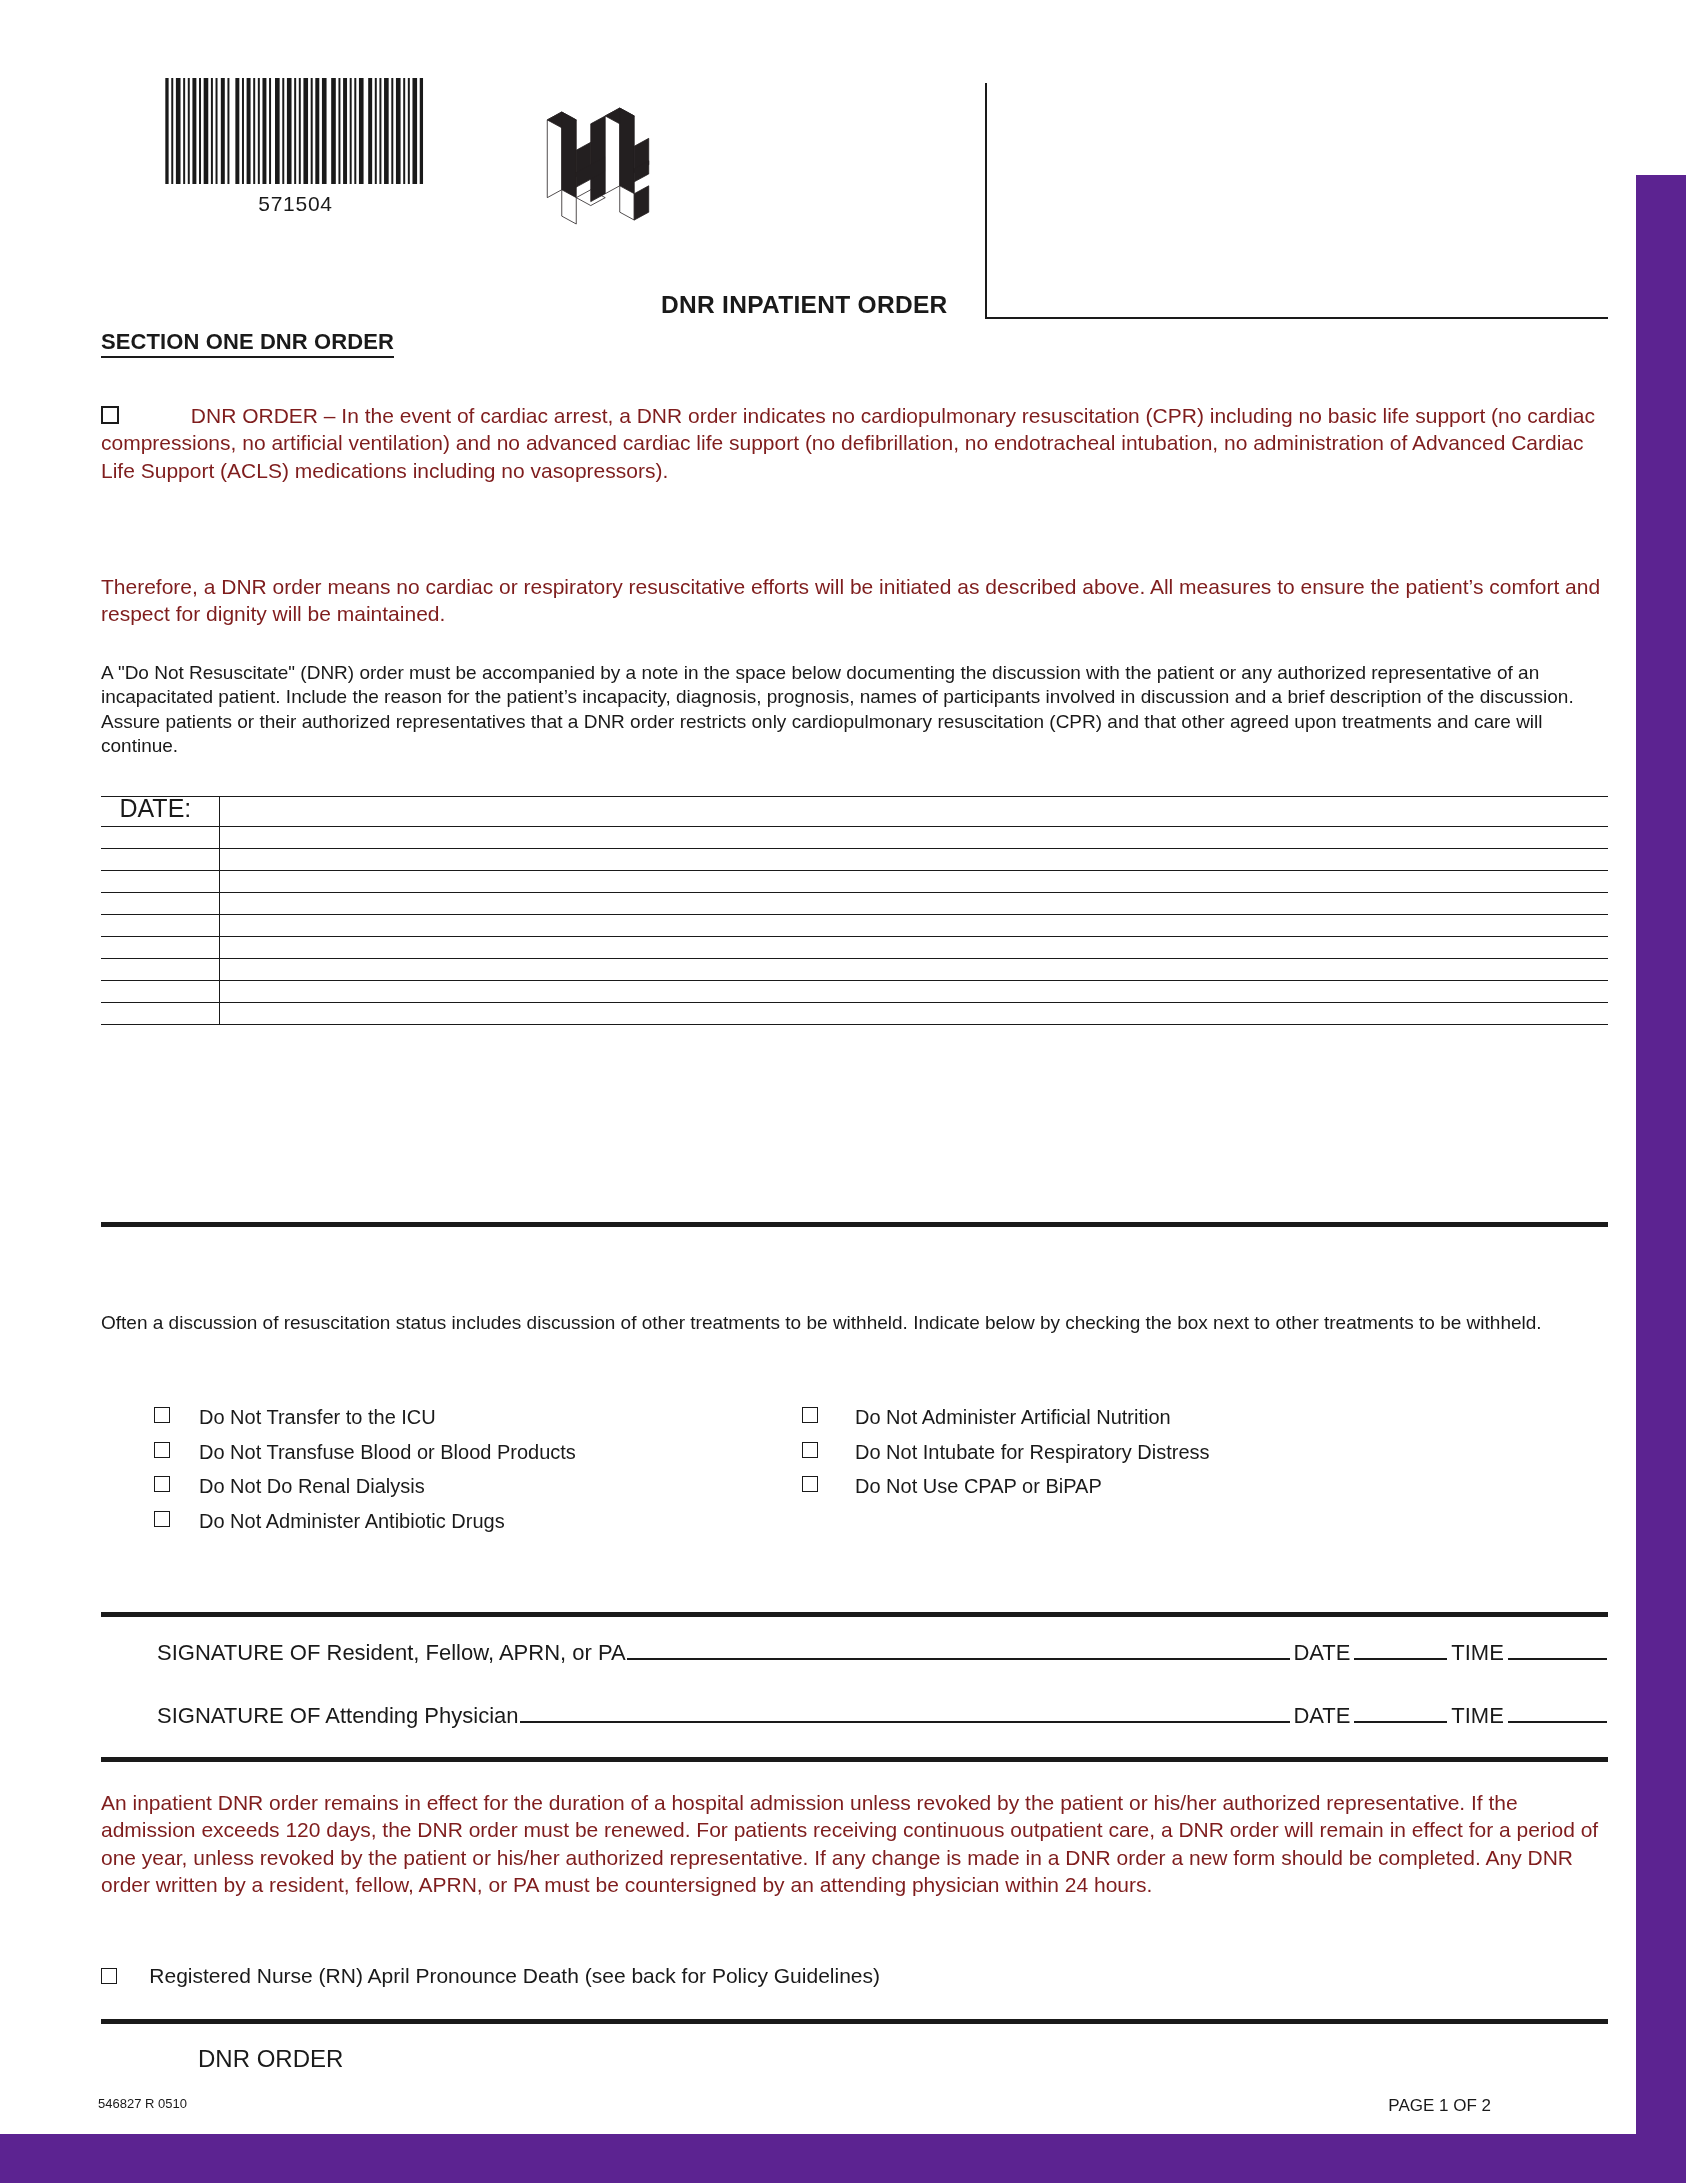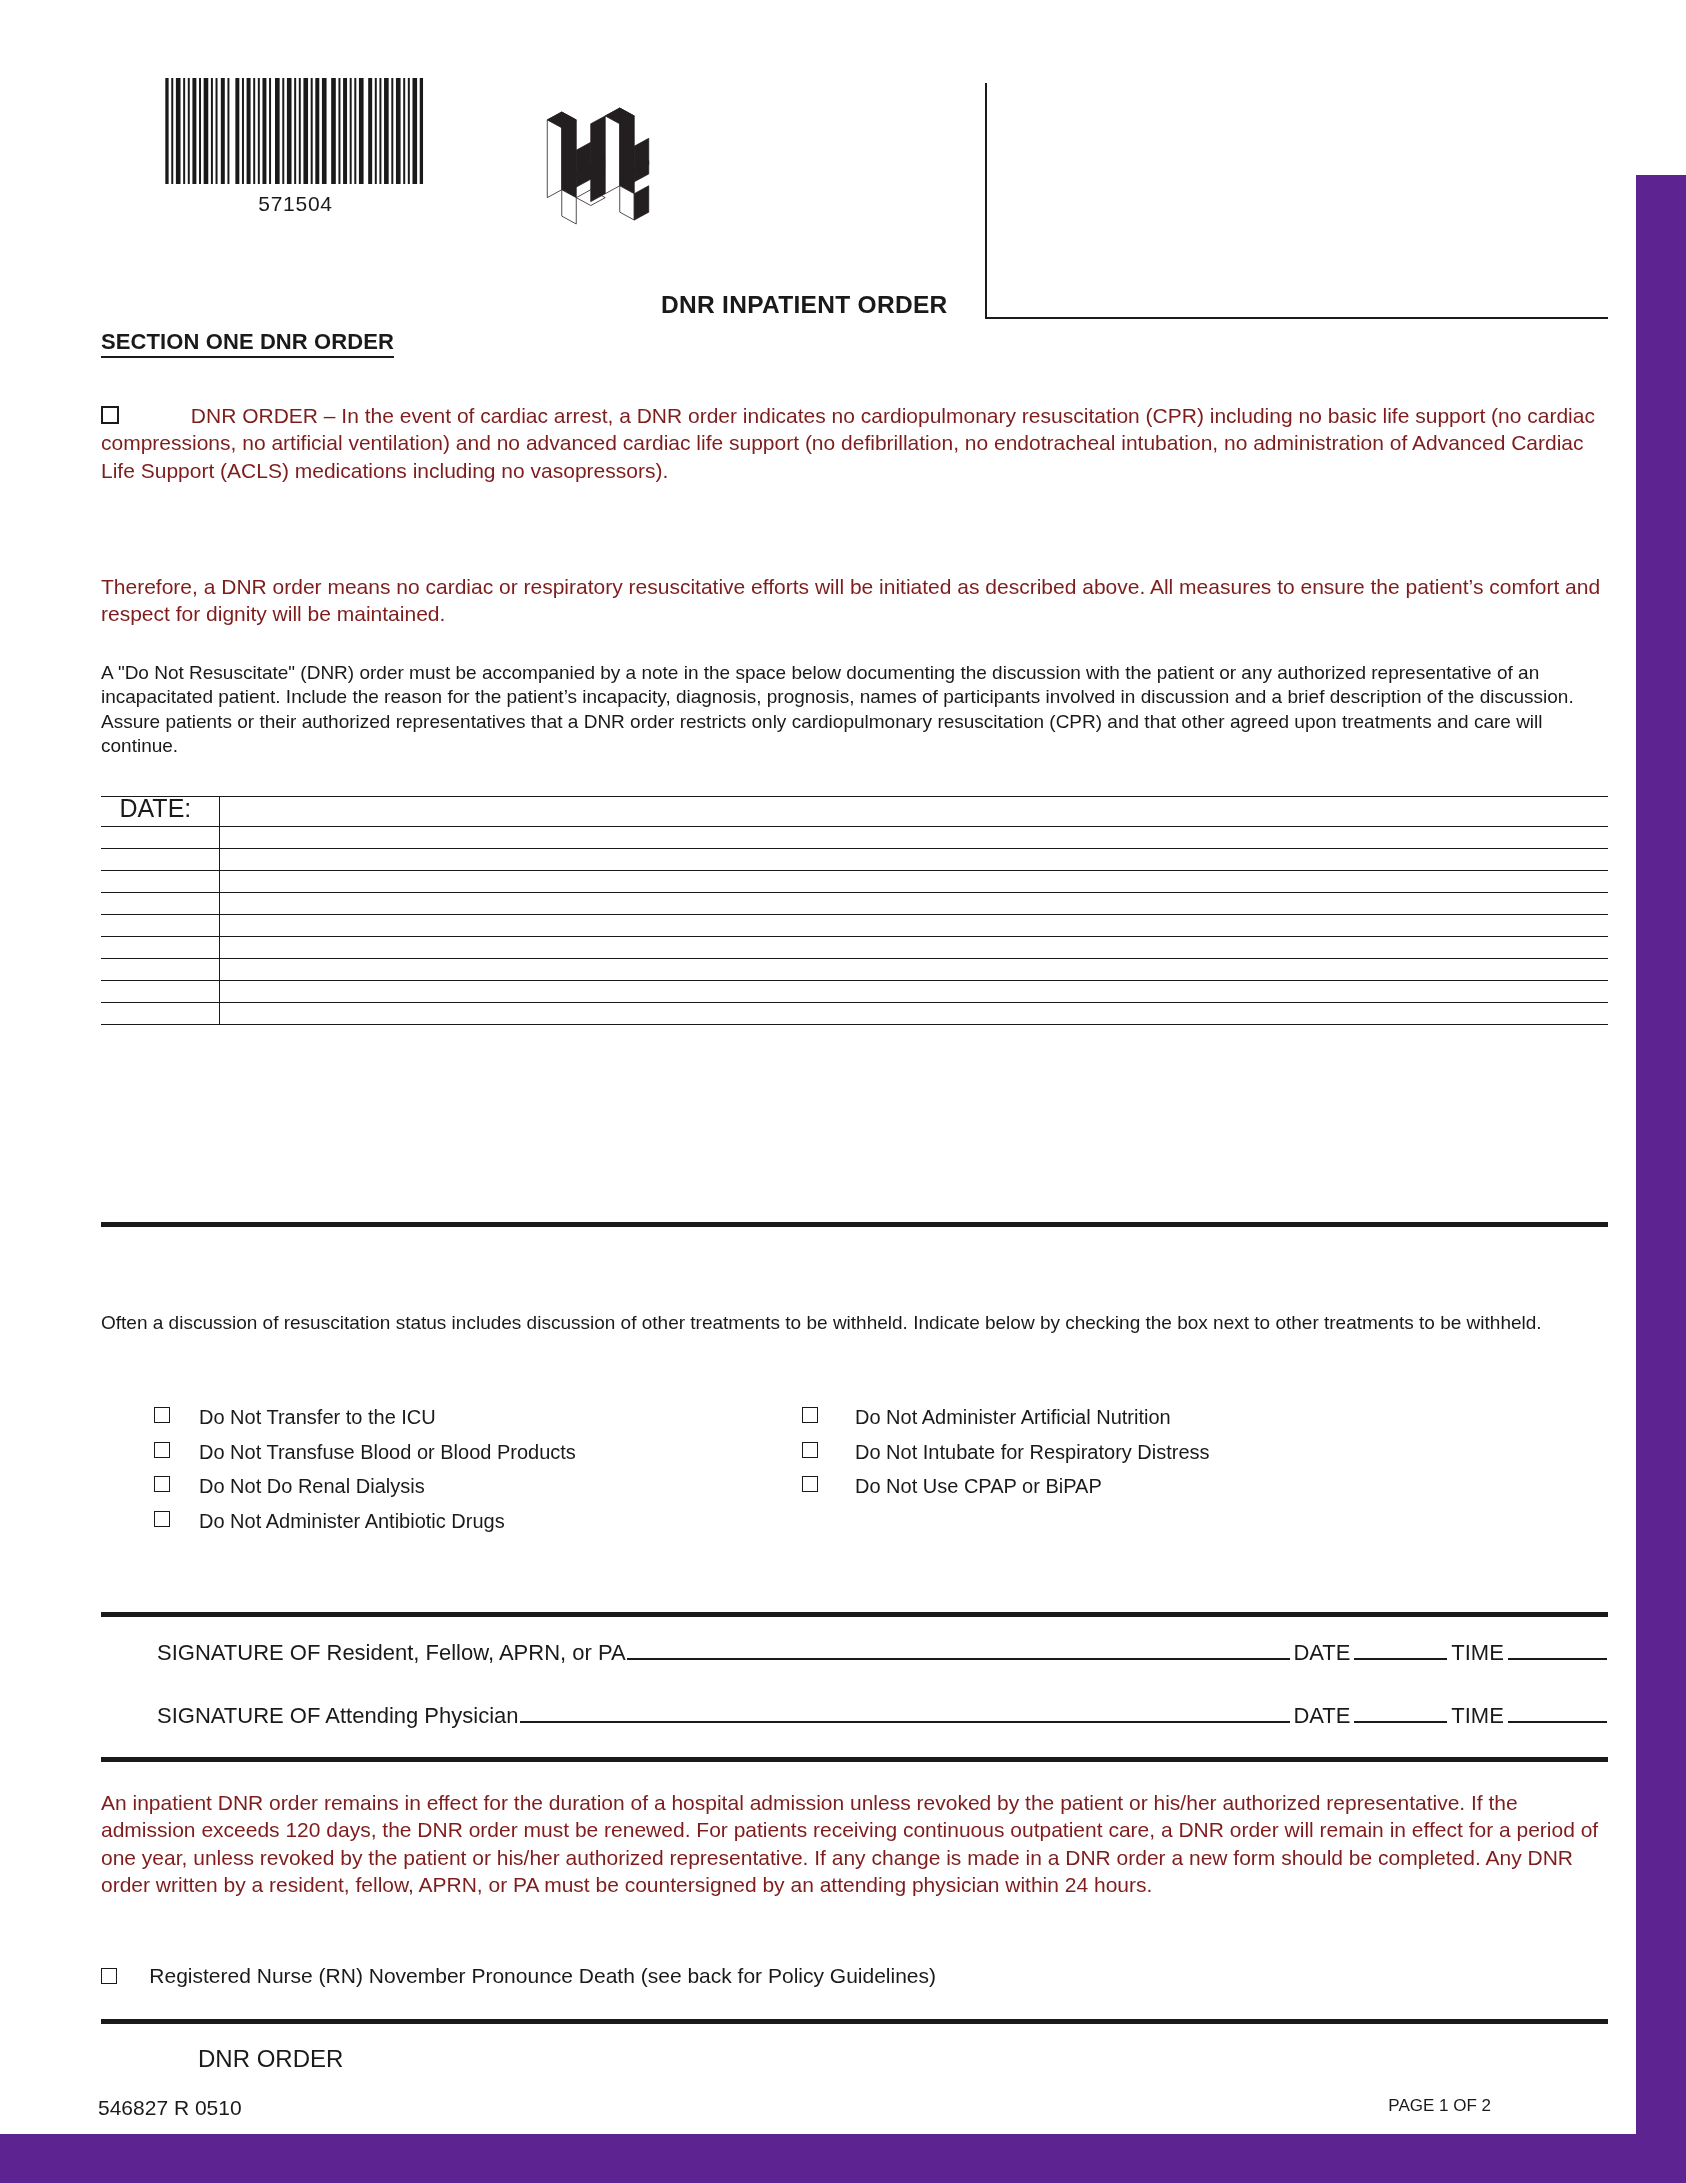--- a/index.html
+++ b/index.html
@@ -251,21 +251,21 @@
   .rn-label { margin-left: 26.5px; }
   .footer-title {
     position: absolute;
     left: 198px;
     font-size: 24px;
     color: #1a1a1a;
   }
   .footer-left {
     position: absolute;
     left: 98px;
-    font-size: 21px;
+    font-size: 13px;
     color: #1a1a1a;
   }
   .footer-right {
     position: absolute;
     right: 196px;
     font-size: 17px;
     color: #1a1a1a;
   }
 </style>
 </head>
@@ -468,21 +468,21 @@
     <span class="sig-word">TIME</span>
     <span class="sig-line tiny"></span>
   </div>
 
   <div class="hrule" style="top:1757px;"></div>
 
   <div class="content para" style="top:1789px;">An inpatient DNR order remains in effect for the duration of a hospital admission unless revoked by the patient or his/her authorized representative. If the admission exceeds 120 days, the DNR order must be renewed. For patients receiving continuous outpatient care, a DNR order will remain in effect for a period of one year, unless revoked by the patient or his/her authorized representative. If any change is made in a DNR order a new form should be completed. Any DNR order written by a resident, fellow, APRN, or PA must be countersigned by an attending physician within 24 hours.</div>
 
   <div class="rn-line" style="top:1964px;">
     <span class="cbox-sm"></span>
-    <span class="rn-label">Registered Nurse (RN) November Pronounce Death (see back for Policy Guidelines)</span>
+    <span class="rn-label">Registered Nurse (RN) April Pronounce Death (see back for Policy Guidelines)</span>
   </div>
 
   <div class="hrule" style="top:2019px;"></div>
 
   <div class="footer-title" style="top:2045px;">DNR ORDER</div>
   <div class="footer-left" style="top:2096px;">546827 R 0510</div>
   <div class="footer-right" style="top:2096px;">PAGE 1 OF 2</div>
 
 </div>
 

